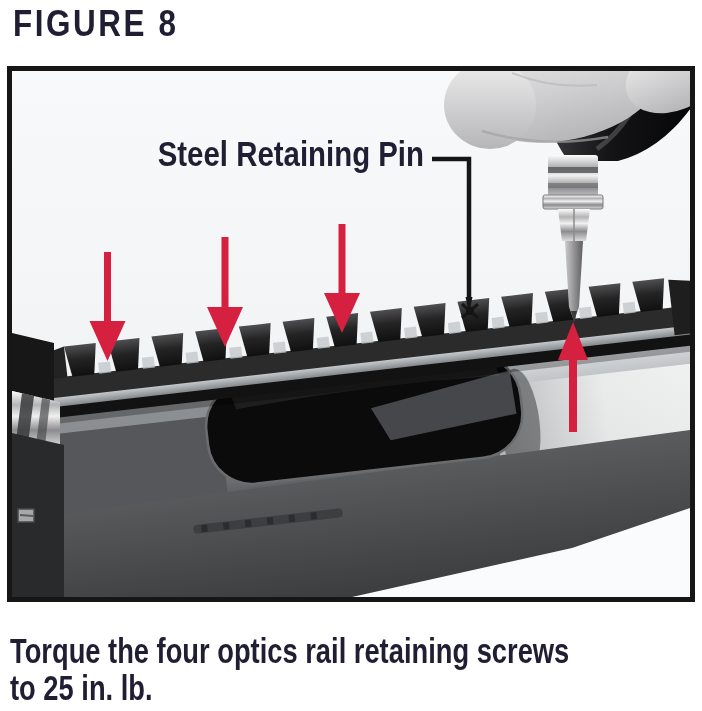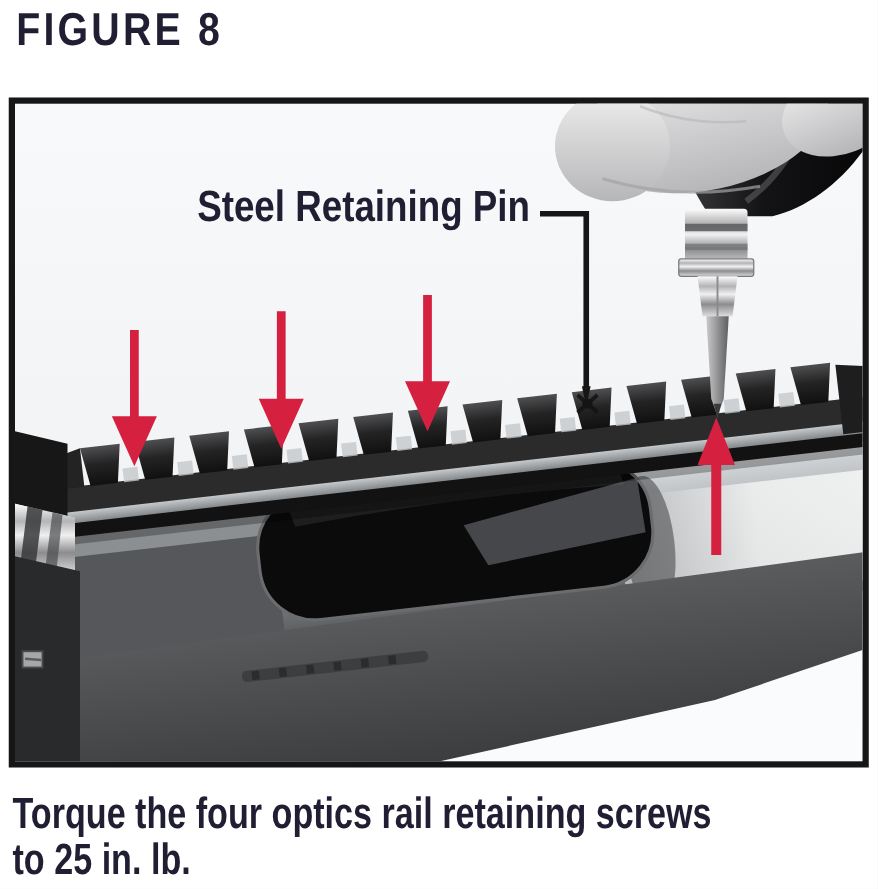--- a/index.html
+++ b/index.html
@@ -7,21 +7,21 @@
     width:702px;height:711px;position:relative;background:#ffffff;overflow:hidden;
     font-family:"Liberation Sans","DejaVu Sans",sans-serif;
   }
   .figure-title{
     position:absolute;left:13px;top:5px;margin:0;
     font-size:37px;font-weight:bold;letter-spacing:3px;line-height:1;
     color:var(--color-ink,#201e32);
     transform:scaleX(.85);transform-origin:0 0;white-space:nowrap;
   }
   .photo-frame{
-    position:absolute;left:7px;top:78px;width:688px;height:536px;
+    position:absolute;left:7px;top:66px;width:688px;height:536px;
     box-sizing:border-box;border:5px solid var(--color-frame-border,#161616);
     background:#f4f5f7;margin:0;
   }
   .scene{display:block;width:678px;height:526px;}
   .callout-label{
     position:absolute;top:63px;right:266px;
     font-size:35px;font-weight:bold;line-height:40px;
     color:var(--color-ink,#201e32);
     transform:scaleX(.84);transform-origin:100% 50%;white-space:nowrap;
   }

